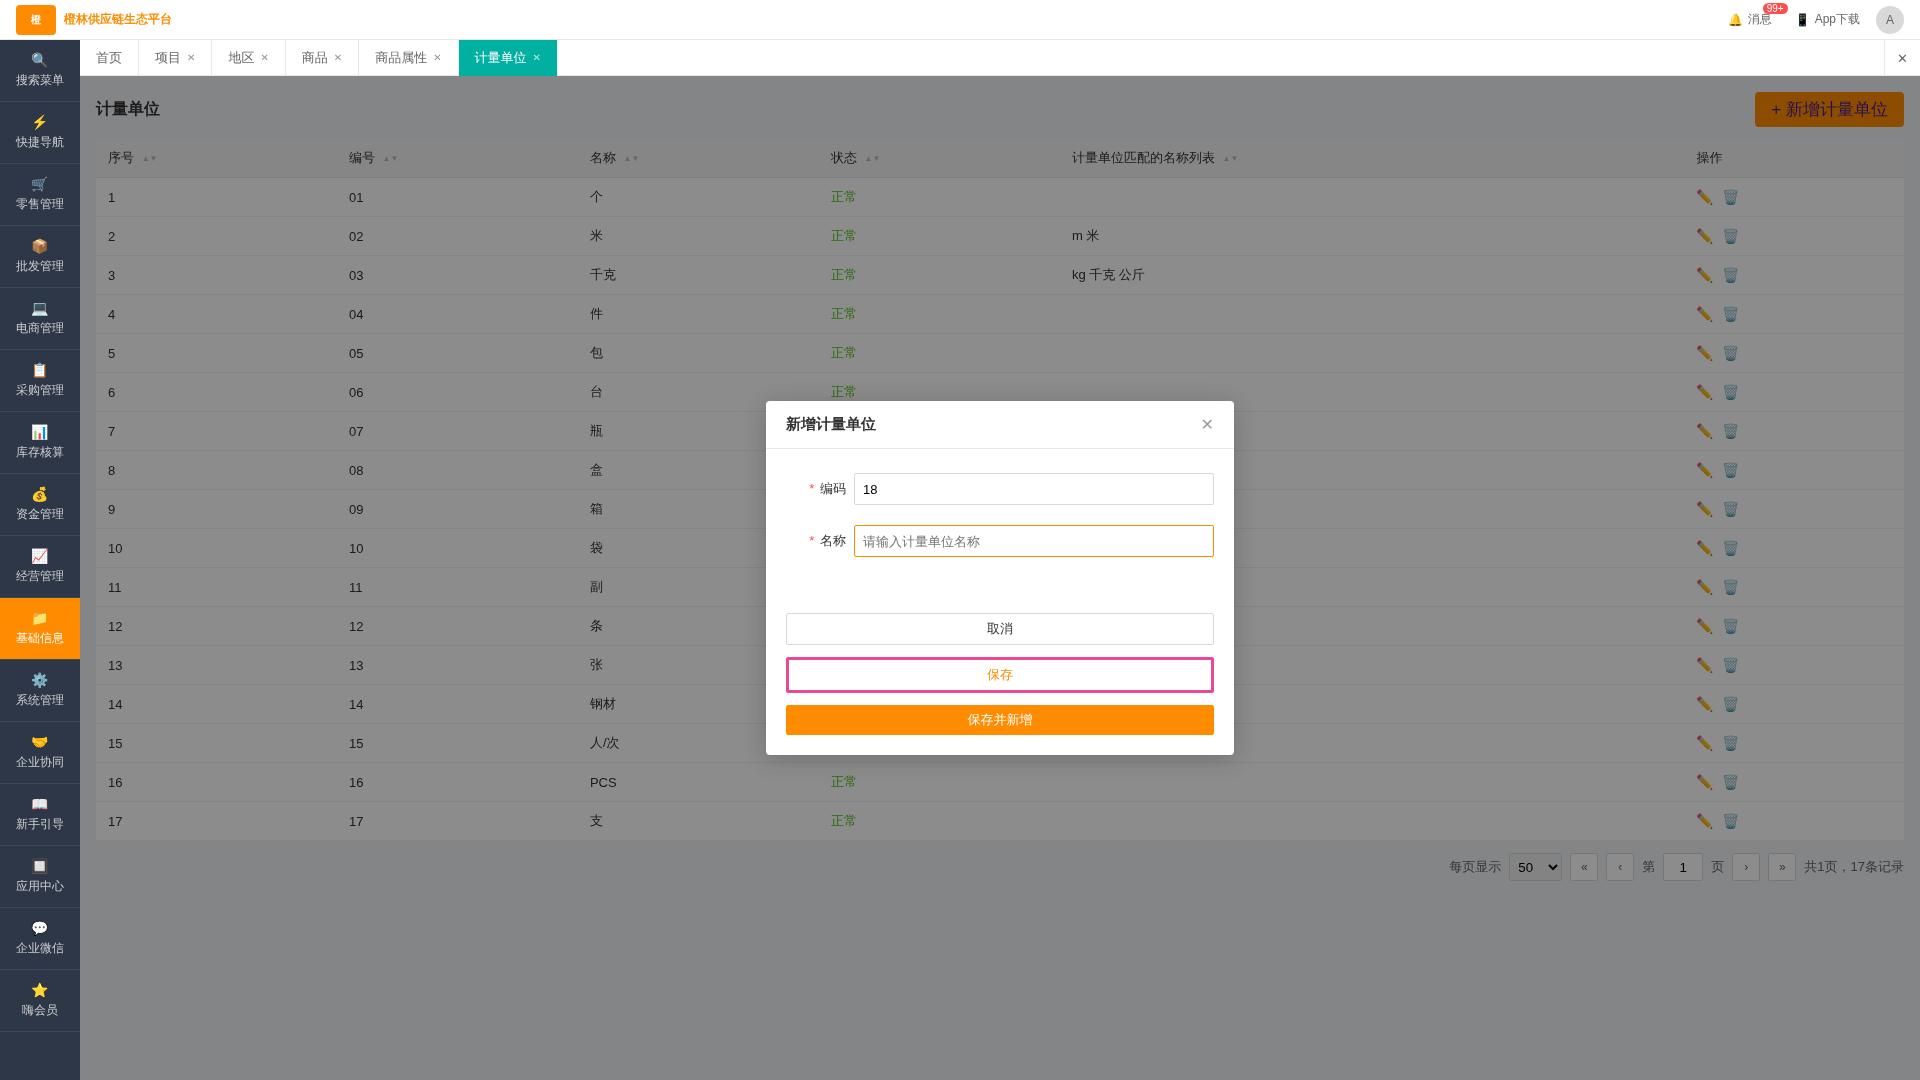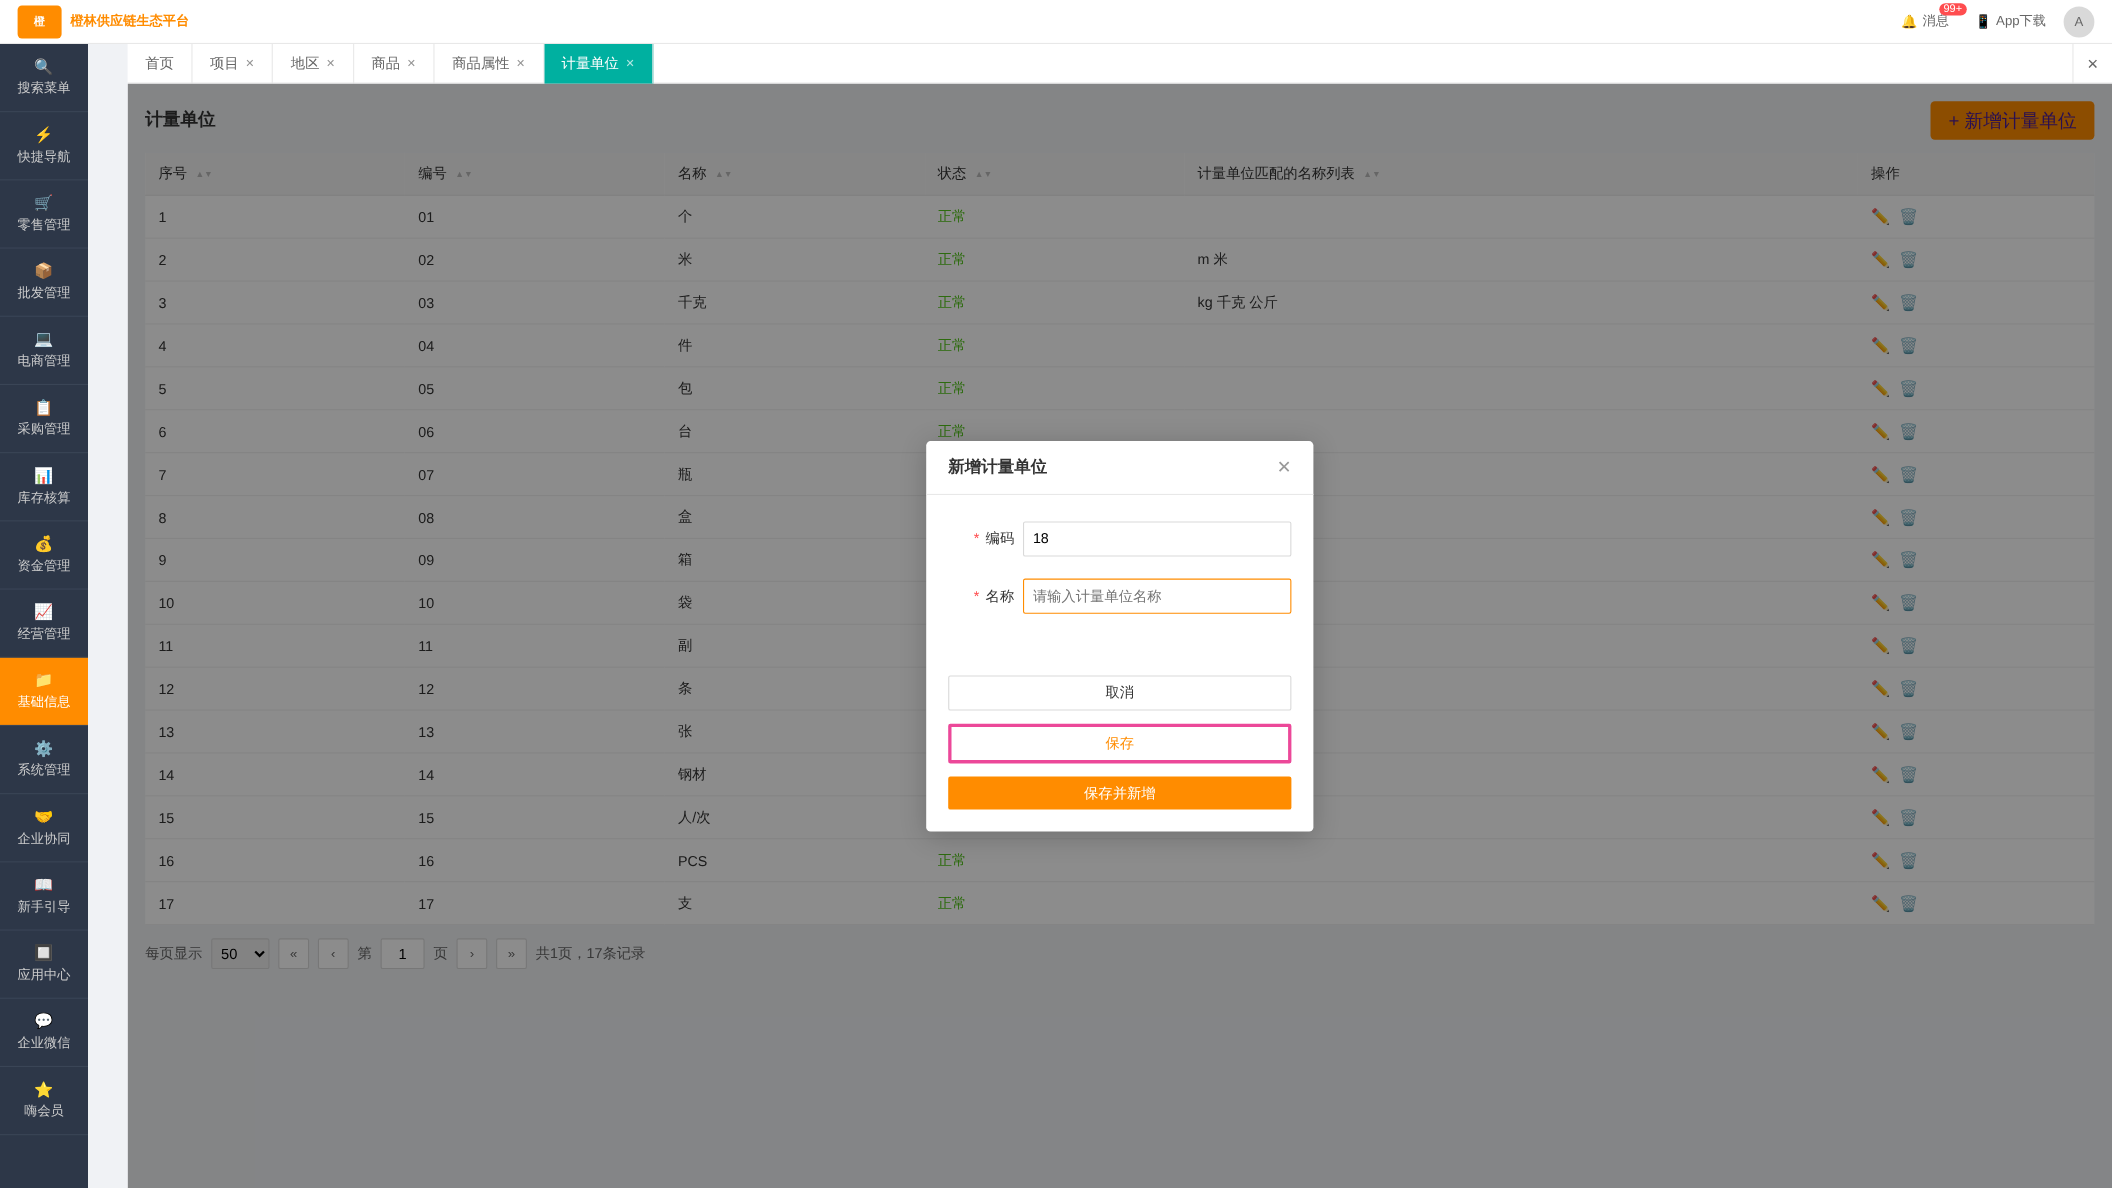--- a/index.html
+++ b/index.html
@@ -107,21 +107,20 @@
       font-size: 14px;
     }
 
     
     .content-area {
       flex: 1;
       display: flex;
       flex-direction: column;
       overflow: hidden;
       background: #f0f2f5;
-      padding-left: 36px;
     }
 
     
     .tab-bar {
       height: 36px;
       background: #fff;
       display: flex;
       align-items: center;
       border-bottom: 1px solid #e8e8e8;
       padding: 0;
@@ -234,20 +233,21 @@
       margin-left: 4px;
       font-size: 8px;
       color: #bbb;
       vertical-align: middle;
     }
 
     
     .pagination-bar {
       display: flex;
       align-items: center;
+      justify-content: flex-end;
       padding: 12px 0;
       gap: 8px;
       font-size: 13px;
       color: #666;
     }
     .page-btn {
       width: 28px;
       height: 28px;
       display: flex;
       align-items: center;
@@ -279,21 +279,21 @@
       top: 0; left: 0; right: 0; bottom: 0;
       background: rgba(0,0,0,0.45);
       display: flex;
       align-items: center;
       justify-content: center;
       z-index: 100;
     }
     .dialog {
       background: white;
       border-radius: 4px;
-      width: 352px;
+      width: 468px;
       box-shadow: 0 4px 24px rgba(0,0,0,0.2);
     }
     .dialog-header {
       display: flex;
       align-items: center;
       justify-content: space-between;
       padding: 14px 20px;
       border-bottom: 1px solid #e8e8e8;
     }
     .dialog-title {

